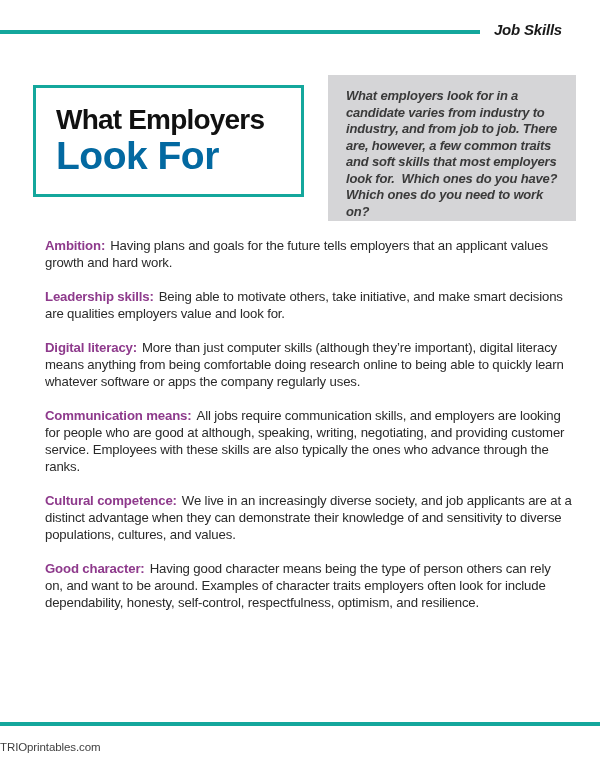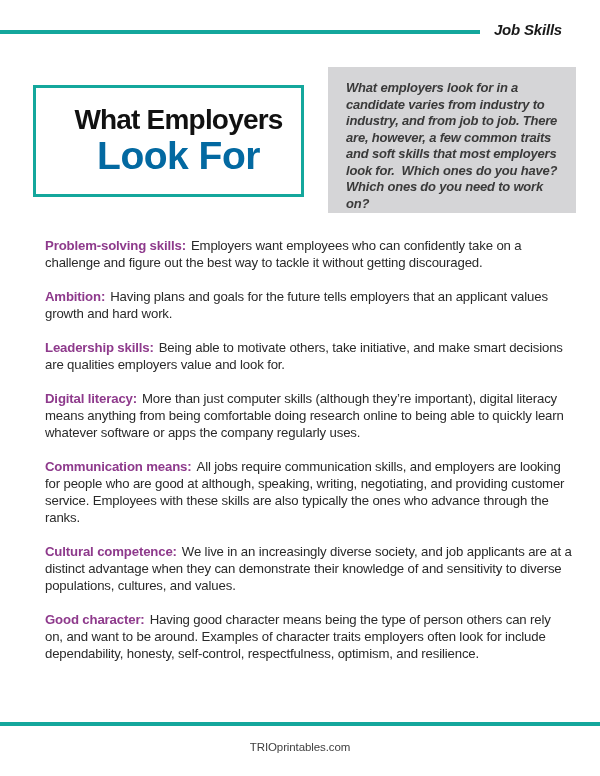--- a/index.html
+++ b/index.html
@@ -32,21 +32,21 @@
   }
   
   .title-box {
     position: absolute;
     left: 33px; top: 85px;
     width: 271px; height: 112px;
     border: 3px solid #14a79c;
     background: #ffffff;
     display: flex;
     flex-direction: column;
-    align-items: center;
+    align-items: flex-start;
     justify-content: center;
     text-align: center;
     padding-left: 20px;
   }
   .title-line1 {
     font-size: 28px;
     font-weight: bold;
     color: #111111;
     letter-spacing: -0.8px;
     line-height: 1.1;
@@ -54,21 +54,21 @@
   .title-line2 {
     font-size: 39px;
     font-weight: bold;
     color: #0369a1;
     letter-spacing: -0.5px;
     line-height: 1.05;
   }
   
   .intro-box {
     position: absolute;
-    left: 328px; top: 67px;
+    left: 328px; top: 75px;
     width: 248px; height: 146px;
     background: #d5d5d7;
     padding: 13px 16px 0 18px;
   }
   .intro-text {
     font-size: 13px;
     font-weight: bold;
     font-style: italic;
     line-height: 16.5px;
     color: #3a3a3a;
@@ -97,21 +97,20 @@
   .bottom-rule {
     position: absolute;
     left: 0; top: 722px;
     width: 600px; height: 4px;
     background: #14a79c;
   }
   .footer-site {
     position: absolute;
     left: 0; top: 741px;
     width: 600px;
-    text-align: center;
     font-size: 11.5px;
     color: #3f3f3f;
     letter-spacing: -0.1px;
   }
 </style>
 </head>
 <body>
 
 <div class="page">
 
@@ -121,21 +120,20 @@
   <div class="title-box">
     <div class="title-line1">What Employers</div>
     <div class="title-line2">Look For</div>
   </div>
 
   <div class="intro-box">
     <p class="intro-text">What employers look for in a candidate varies from industry to industry, and from job to job. There are, however, a few common traits and soft skills that most employers look for.  Which ones do you have? Which ones do you need to work on?</p>
   </div>
 
   <div class="content">
-    <p class="section"><span class="heading">Problem-solving skills:</span><span class="body">Employers want employees who can confidently take on a challenge and figure out the best way to tackle it without getting discouraged.</span></p>
     <p class="section"><span class="heading">Ambition:</span><span class="body">Having plans and goals for the future tells employers that an applicant values growth and hard work.</span></p>
     <p class="section"><span class="heading">Leadership skills:</span><span class="body">Being able to motivate others, take initiative, and make smart decisions are qualities employers value and look for.</span></p>
     <p class="section"><span class="heading">Digital literacy:</span><span class="body">More than just computer skills (although they’re important), digital literacy means anything from being comfortable doing research online to being able to quickly learn whatever software or apps the company regularly uses.</span></p>
     <p class="section"><span class="heading">Communication means:</span><span class="body">All jobs require communication skills, and employers are looking for people who are good at although, speaking, writing, negotiating, and providing customer service. Employees with these skills are also typically the ones who advance through the ranks.</span></p>
     <p class="section"><span class="heading">Cultural competence:</span><span class="body">We live in an increasingly diverse society, and job applicants are at a distinct advantage when they can demonstrate their knowledge of and sensitivity to diverse populations, cultures, and values.</span></p>
     <p class="section"><span class="heading">Good character:</span><span class="body">Having good character means being the type of person others can rely on, and want to be around. Examples of character traits employers often look for include dependability, honesty, self-control, respectfulness, optimism, and resilience.</span></p>
   </div>
 
   <div class="bottom-rule"></div>
   <div class="footer-site">TRIOprintables.com</div>

